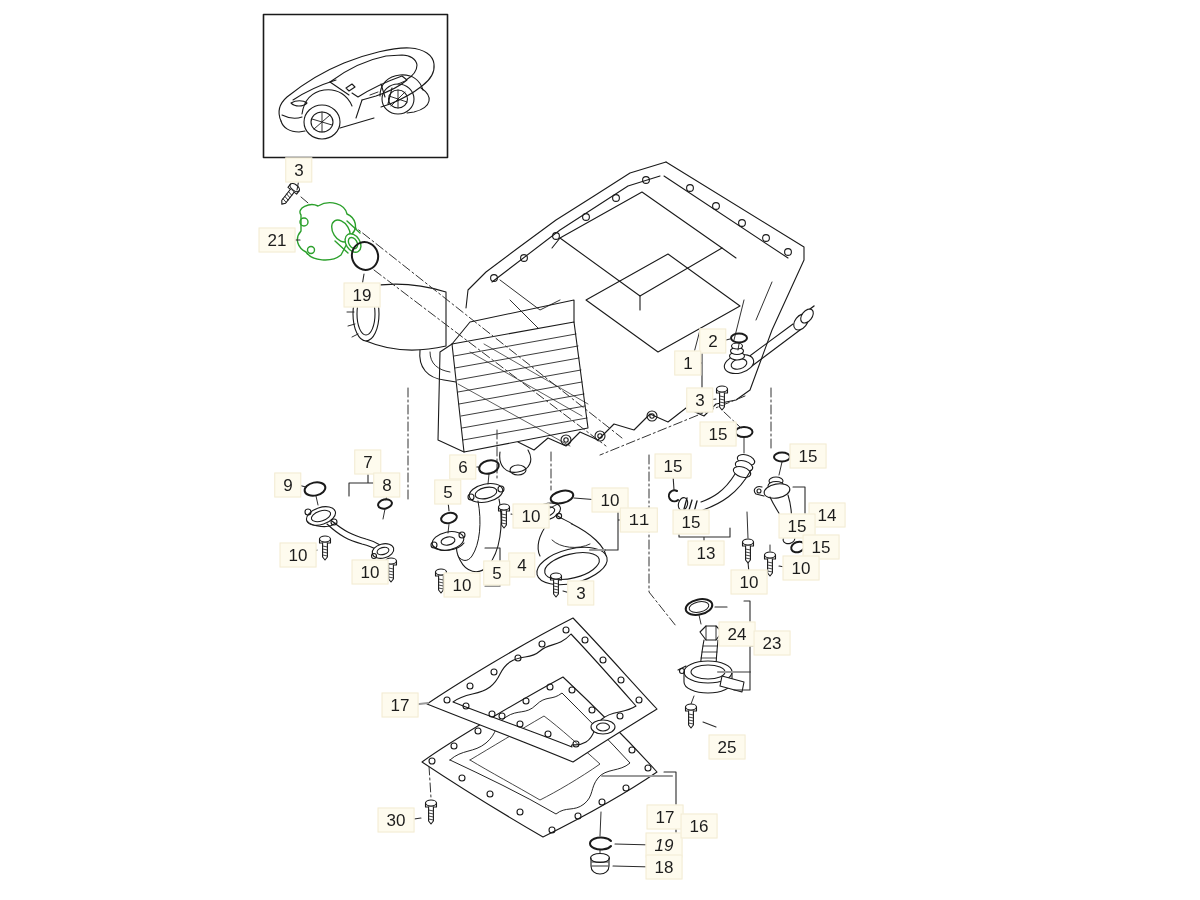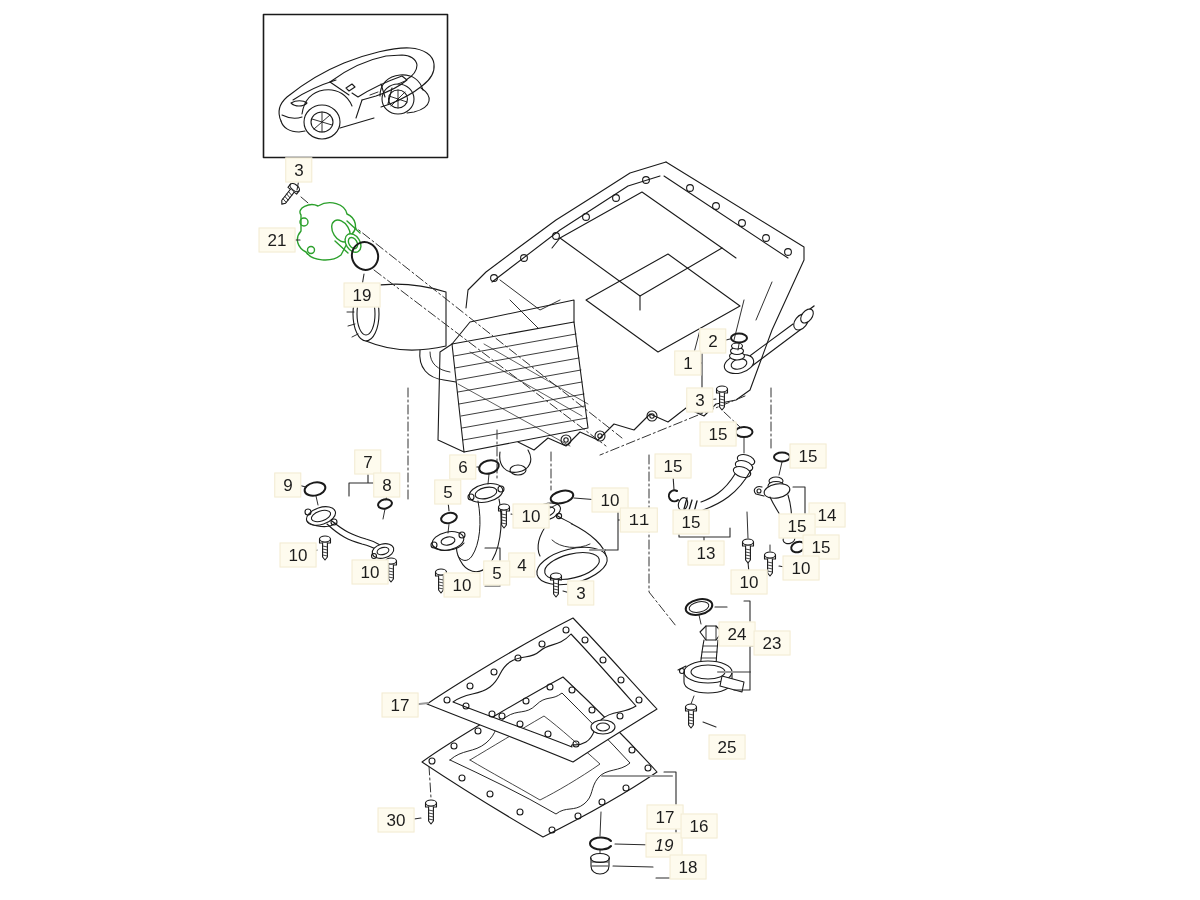--- a/index.html
+++ b/index.html
@@ -382,16 +382,16 @@
       <div class="callout" style="left: 463px; top: 467px;">6</div>
       <div class="callout" style="left: 448px; top: 492px;">5</div>
       <div class="callout" style="left: 462px; top: 585px;">10</div>
       <div class="callout" style="left: 400px; top: 705px;">17</div>
       <div class="callout" style="left: 396px; top: 820px;">30</div>
       <div class="callout" style="left: 737px; top: 607px; margin-top: 27px;">24</div>
       <div class="callout" style="left: 772px; top: 643px;">23</div>
       <div class="callout" style="left: 727px; top: 727px; margin-top: 20px;">25</div>
       <div class="callout" style="left: 665px; top: 817px;">17</div>
       <div class="callout" style="left: 664px; top: 845px; font-style: italic;">19</div>
-      <div class="callout" style="left: 688px; top: 867px;">18</div>
+      <div class="callout" style="left: 664px; top: 867px;">18</div>
       <div class="callout" style="left: 699px; top: 826px;">16</div>
     </div>
 </div>
 
 </body></html>

